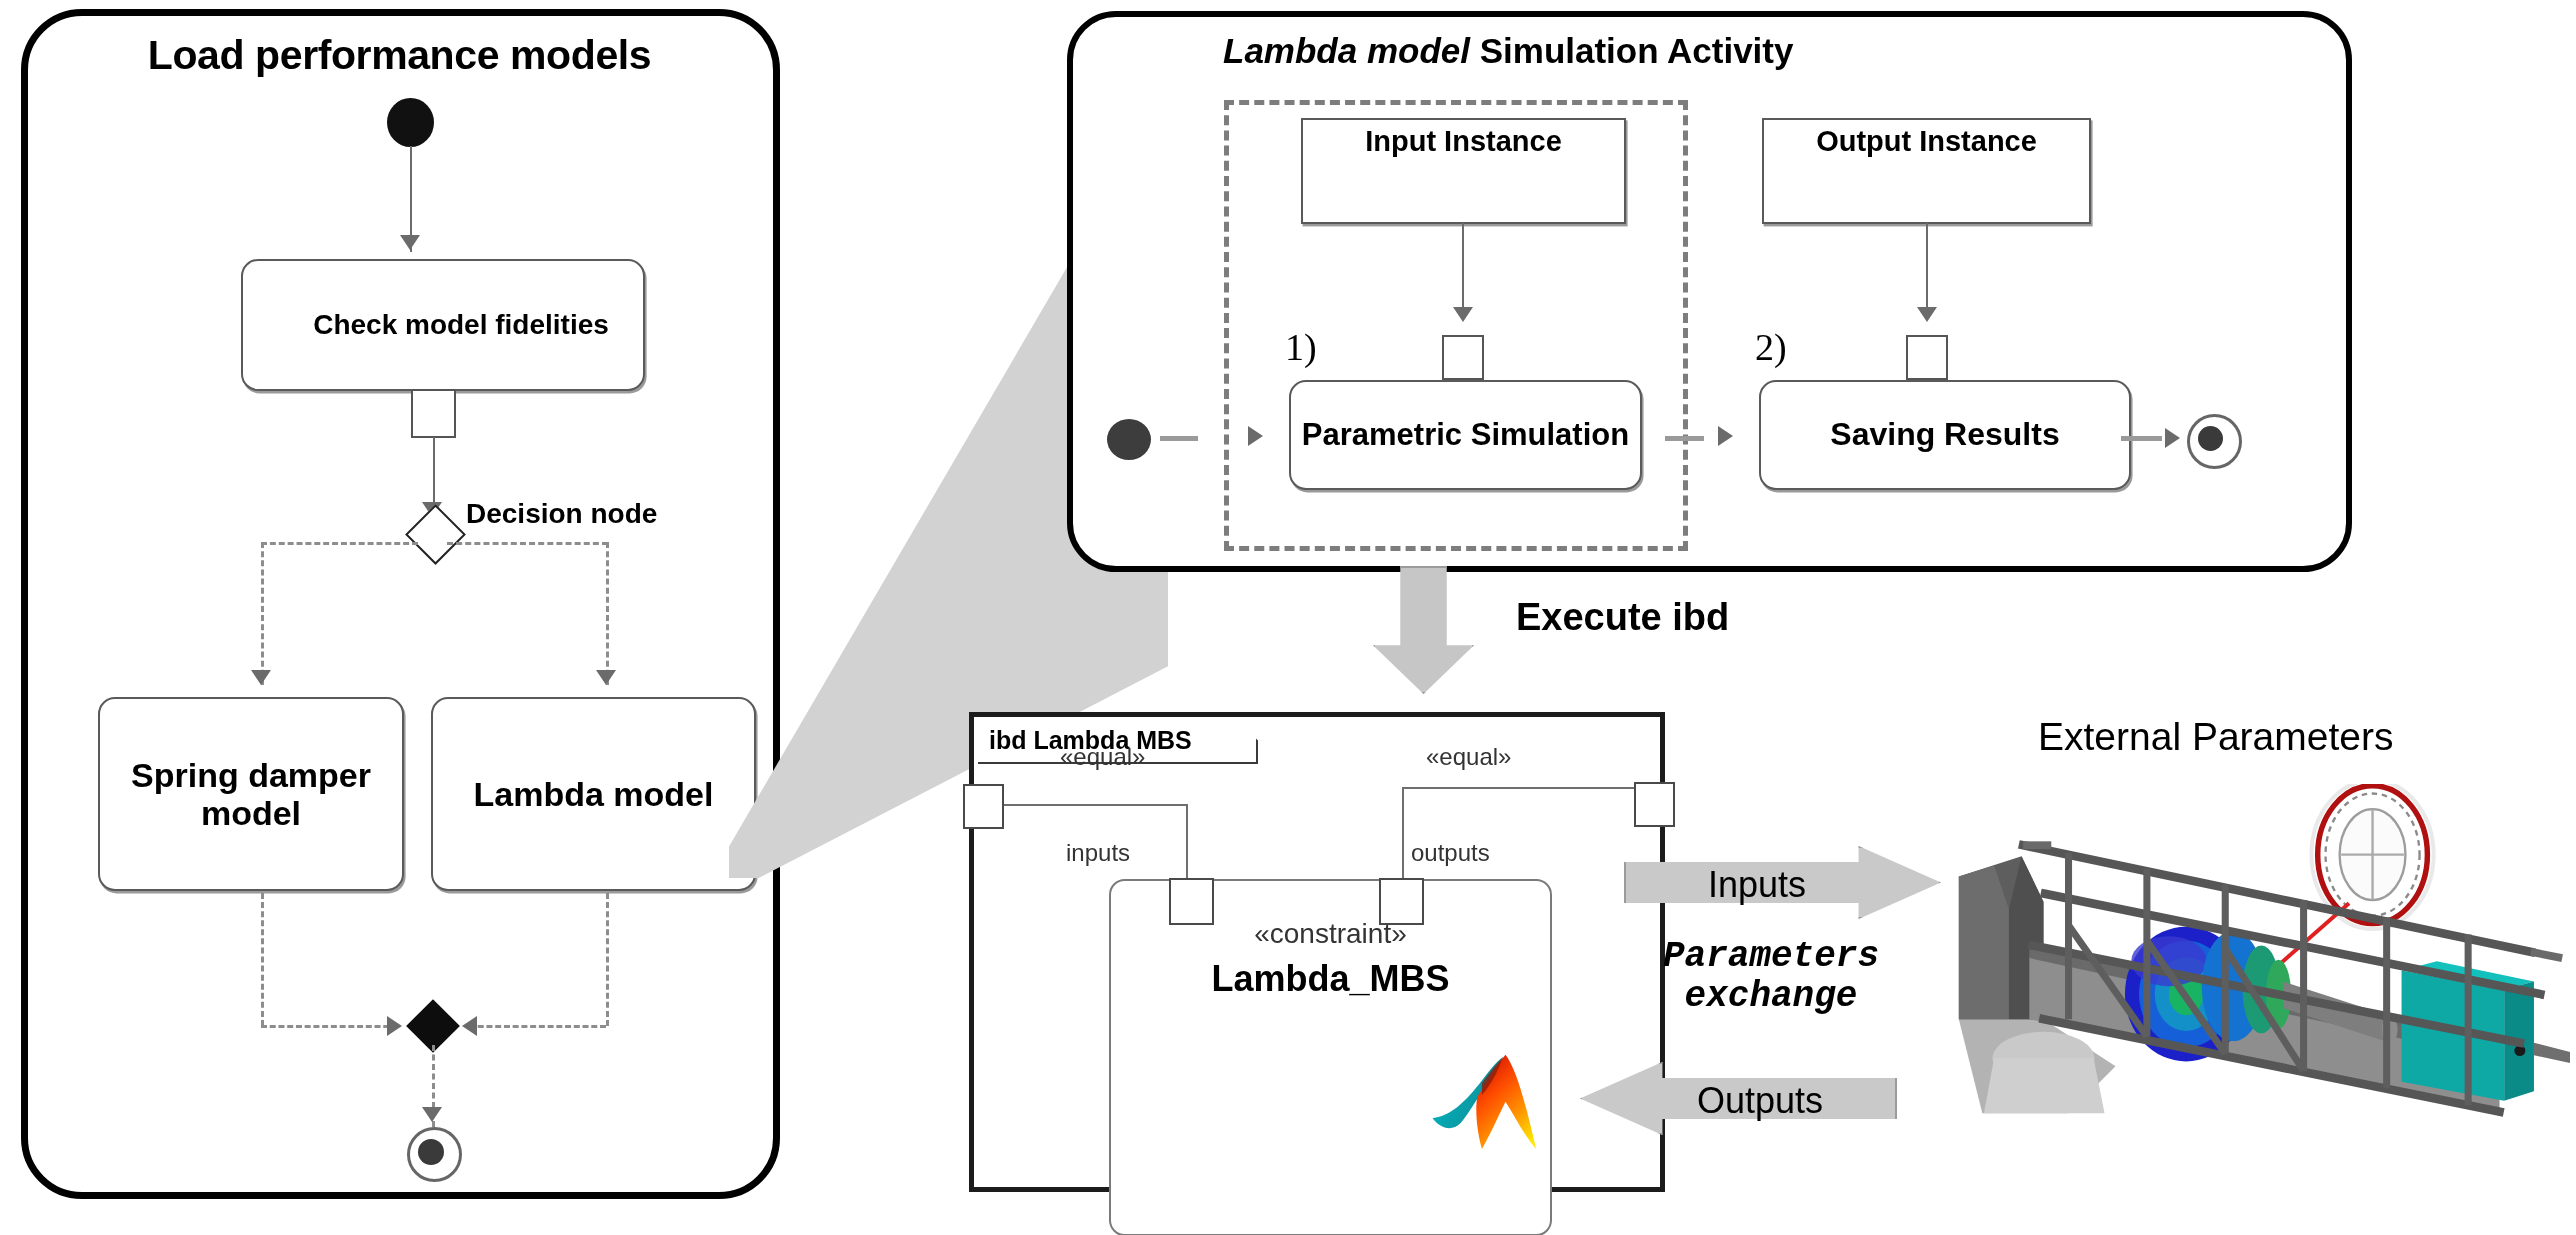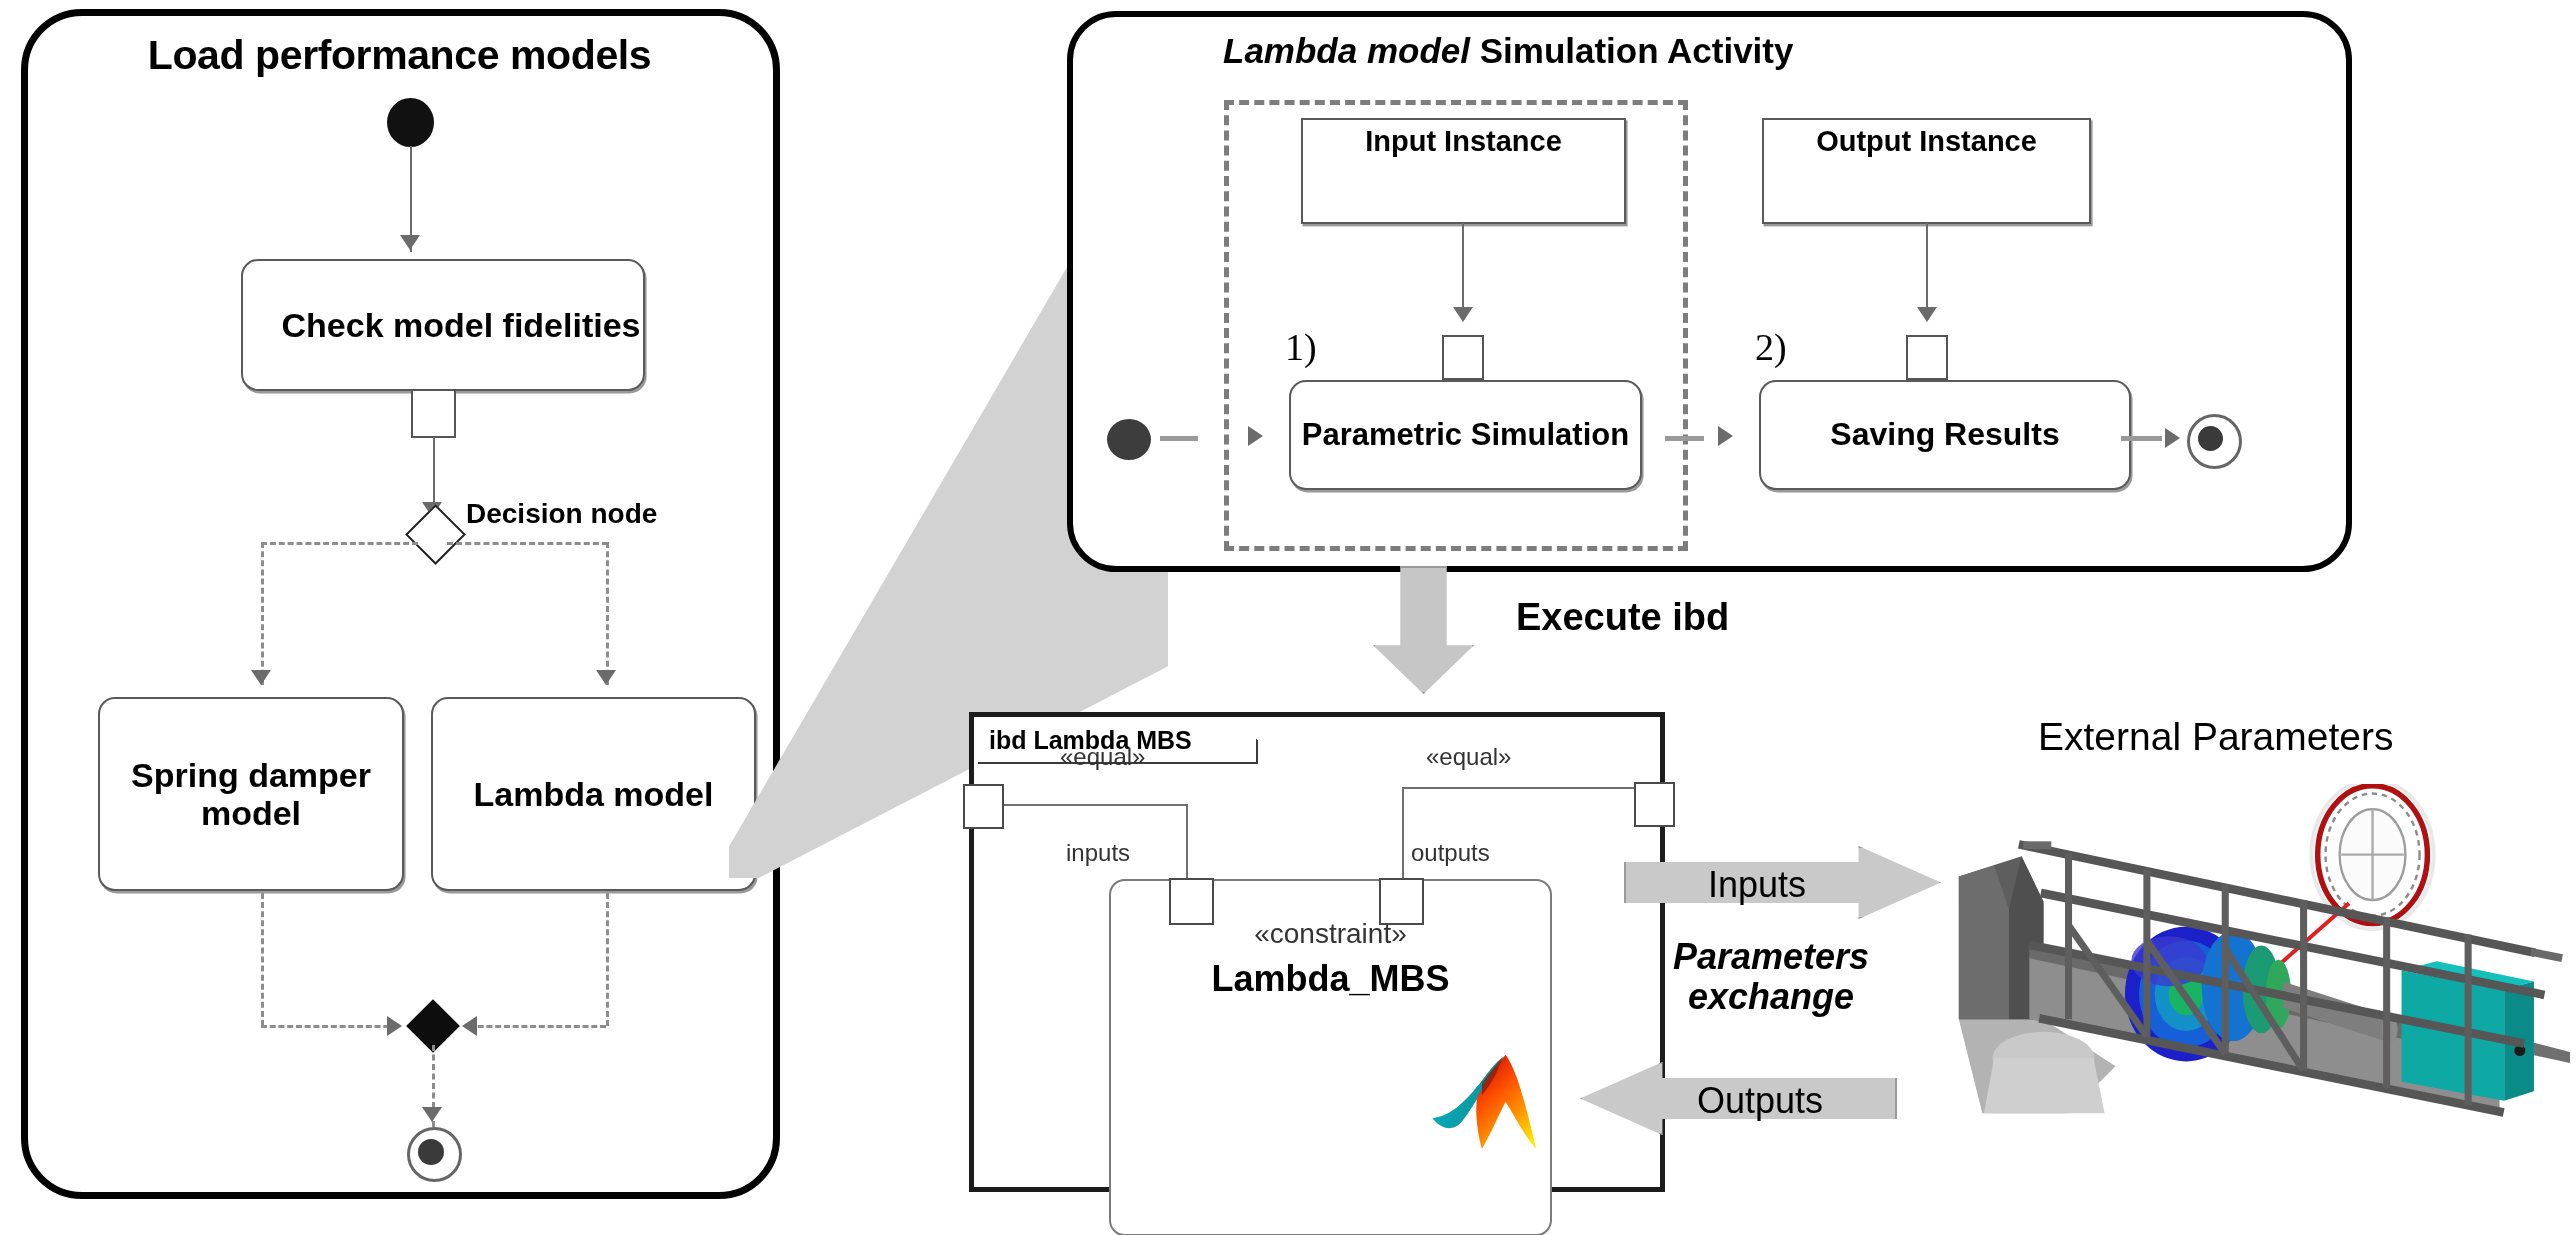--- a/index.html
+++ b/index.html
@@ -15,21 +15,21 @@
               letter-spacing:-0.4px;}
 
   
   .init-node{background:#111;border-radius:50%;}
   #left-init{left:387px;top:98px;width:47px;height:49px;}
 
   
   .action{background:#fff;border:2.4px solid #5a5a5a;border-radius:17px;
           box-shadow:1.6px 2.4px 0 0 #9a9a9a;box-sizing:border-box;
           font-weight:bold;line-height:1.12;}
-  #act-check{left:241px;top:259px;width:404px;height:132px;font-size:34px;padding-left:36px;}
+  #act-check{left:241px;top:259px;width:404px;height:132px;font-size:28px;padding-left:36px;}
   #act-spring{left:98px;top:697px;width:306px;height:194px;font-size:34px;}
   #act-lambda{left:431px;top:697px;width:325px;height:194px;font-size:34px;}
 
   
   .pin{background:#fff;border:2.4px solid #555;box-sizing:border-box;}
   #pin-check{left:411px;top:389px;width:45px;height:49px;}
 
   
   .vline{background:#6b6b6b;width:2.4px;}
   .vdash{width:0;border-left:3.1px dashed #8d8d8d;}
@@ -160,21 +160,21 @@
   
   #arr-in{left:1624px;top:846px;width:313px;height:69px;
           background:#c9c9c9;border:2.4px solid #9b9b9b;
           clip-path:polygon(0 22%,74% 22%,74% 0,100% 50%,74% 100%,74% 78%,0 78%);}
   #arr-in-lbl{left:1624px;top:864px;width:266px;text-align:center;font-size:36px;}
   #arr-out{left:1580px;top:1062px;width:313px;height:69px;
            background:#c9c9c9;border:2.4px solid #9b9b9b;
            clip-path:polygon(26% 22%,100% 22%,100% 78%,26% 78%,26% 100%,0 50%,26% 0);}
   #arr-out-lbl{left:1627px;top:1080px;width:266px;text-align:center;font-size:36px;}
   #pex-lbl{left:1638px;top:937px;width:266px;text-align:center;font-size:36px;
-           font-weight:bold;font-style:italic;line-height:1.12;}
+           font-weight:bold;font-style:italic;line-height:1.12;font-family:Liberation Mono, monospace;}
 
   
   #ext-title{left:2038px;top:715px;font-size:39px;white-space:nowrap;}
   #ext-img{left:1951px;top:784px;width:619px;height:345px;}
 </style>
 </head>
 <body>
 
 <div class="abs" id="left-frame"></div>
 <div class="abs ctr" id="left-title">Load performance models</div>

